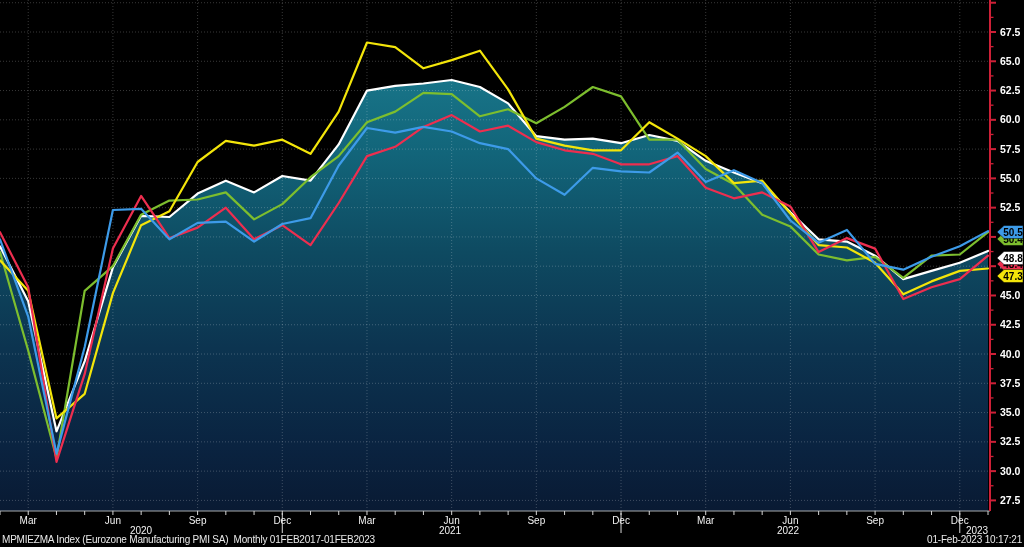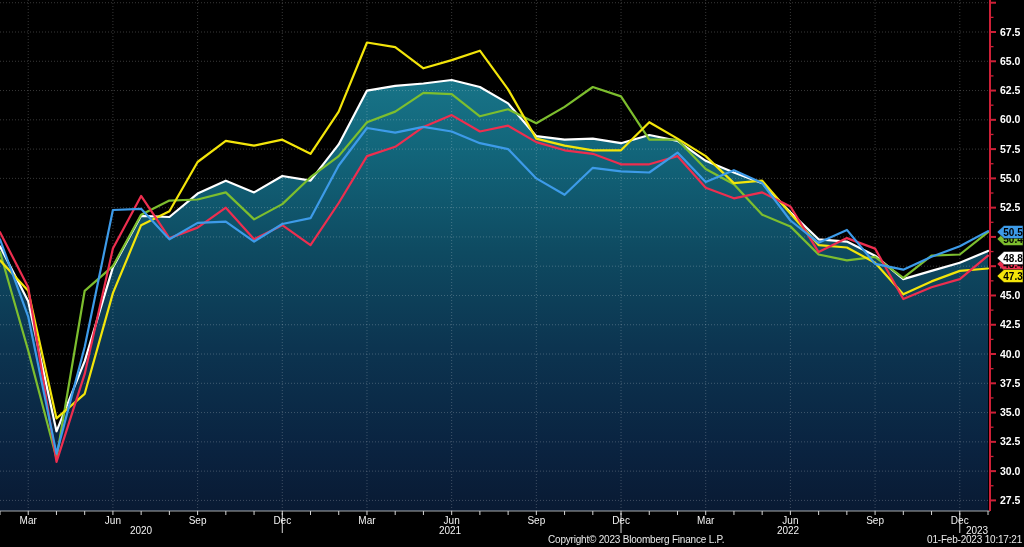--- a/index.html
+++ b/index.html
@@ -193,15 +193,15 @@
         <text x="1013" y="267.5" text-anchor="middle" class="badge-t">48.4</text>
         <path d="M997,232 L1004,225.5 L1023,225.5 L1023,238.5 L1004,238.5 Z" fill="#3D9BE9" stroke="#000000" stroke-width="0.5"></path>
         <text x="1013" y="235.5" text-anchor="middle" class="badge-t">50.5</text>
         <path d="M997,258 L1004,251.5 L1023,251.5 L1023,264.5 L1004,264.5 Z" fill="#FFFFFF" stroke="#000000" stroke-width="0.5"></path>
         <text x="1013" y="261.5" text-anchor="middle" class="badge-t">48.8</text>
         <path d="M997,276 L1004,269.5 L1023,269.5 L1023,282.5 L1004,282.5 Z" fill="#F3E50A" stroke="#000000" stroke-width="0.5"></path>
         <text x="1013" y="279.5" text-anchor="middle" class="badge-t">47.3</text>
       </g>
   </svg>
 
-  <div class="footer footer-copyright">Copyright© 2023 Bloomberg Finance L.P.</div>
+  <div class="footer footer-left">MPMIEZMA Index (Eurozone Manufacturing PMI SA)  Monthly 01FEB2017-01FEB2023</div>
   <div class="footer footer-timestamp">01-Feb-2023 10:17:21</div>
 </div>
 
 </body></html>

